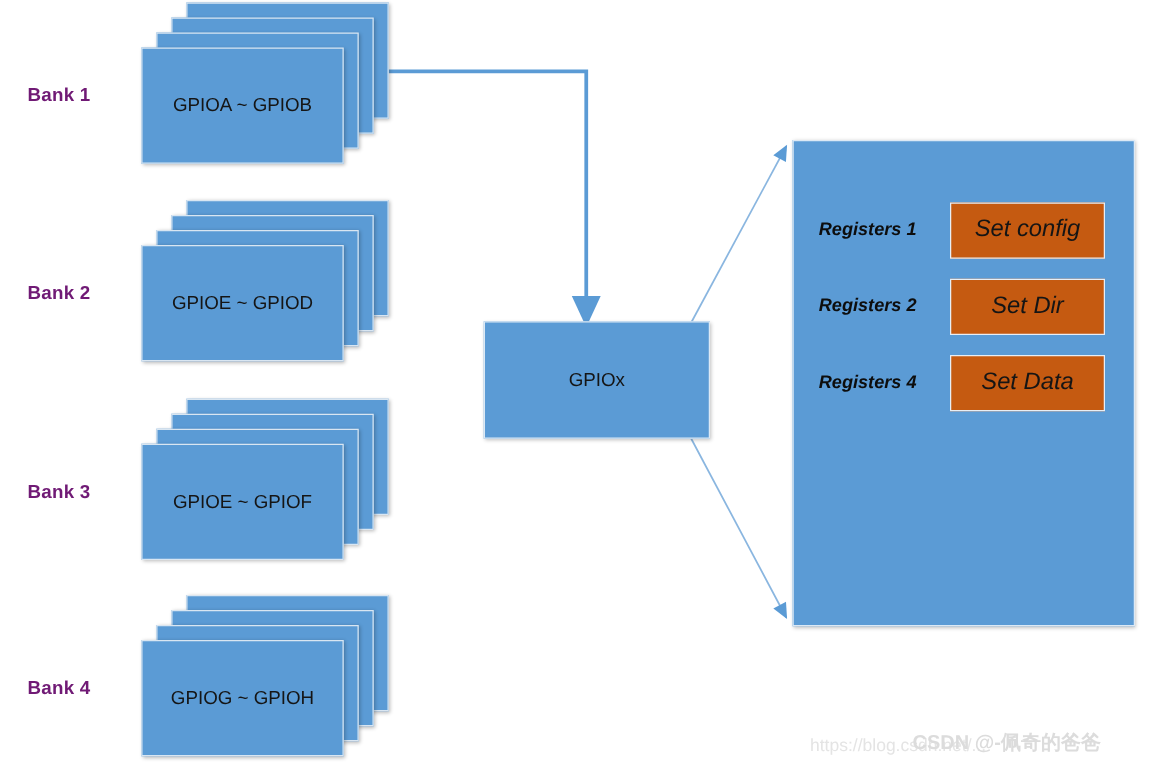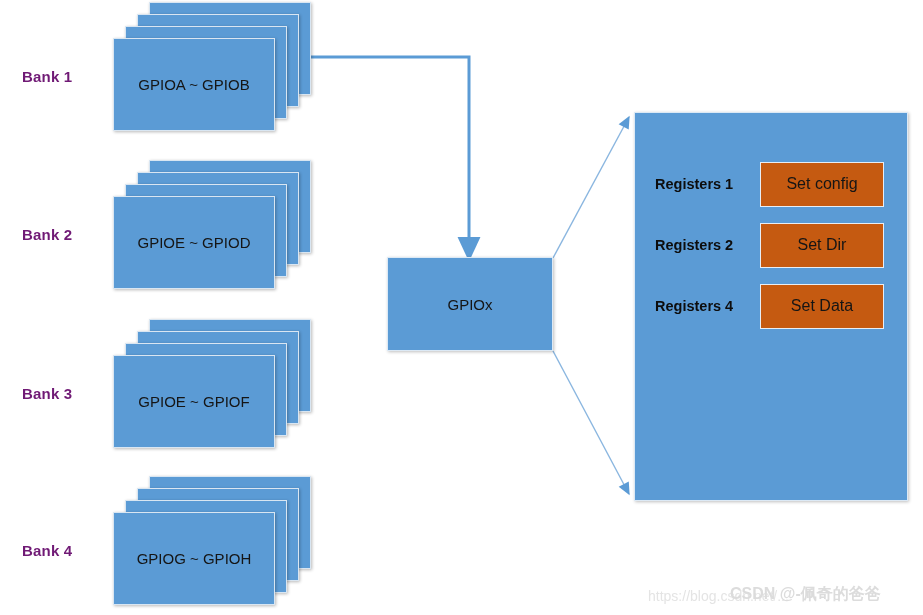--- a/index.html
+++ b/index.html
@@ -81,21 +81,21 @@
     color: #151515;
     text-align: center;
     white-space: nowrap;
   }
 
   
   #gpiox-box {
     position: absolute;
     left: 387px;
     top: 257px;
-    width: 166px;
+    width: 181px;
     height: 94px;
     background: #5B9BD5;
     border: 1px solid #dce9f5;
     box-shadow: 1px 1px 3px rgba(0,0,0,0.25);
     display: flex;
     align-items: center;
     justify-content: center;
     z-index: 3;
   }
 
@@ -106,20 +106,21 @@
     position: absolute;
     left: 634px;
     top: 112px;
     width: 274px;
     height: 389px;
     background: #5B9BD5;
     border: 1px solid #dce9f5;
     box-shadow: 1px 1px 3px rgba(0,0,0,0.25);
     z-index: 3;
     padding-top: 48px;
+    font-style: italic;
   }
 
   .register-row {
     display: flex;
     align-items: center;
     height: 46px;
     margin-bottom: 15px;
     padding-left: 20px;
   }
 
@@ -132,21 +133,21 @@
   }
 
   .register-btn {
     width: 124px;
     height: 45px;
     background: #C55A11;
     border: 1px solid #e8eef5;
     display: flex;
     align-items: center;
     justify-content: center;
-    font-size: 16px;
+    font-size: 19px;
     color: #151515;
     white-space: nowrap;
   }
 
   
   #watermark {
     position: absolute;
     left: 648px;
     top: 583px;
     width: 270px;

